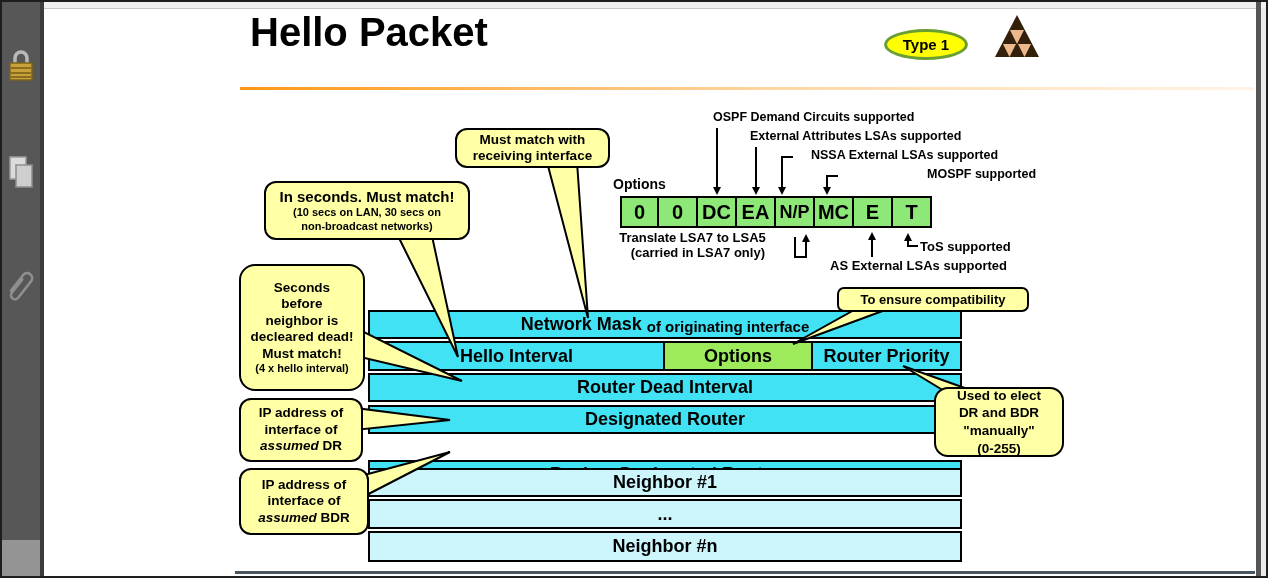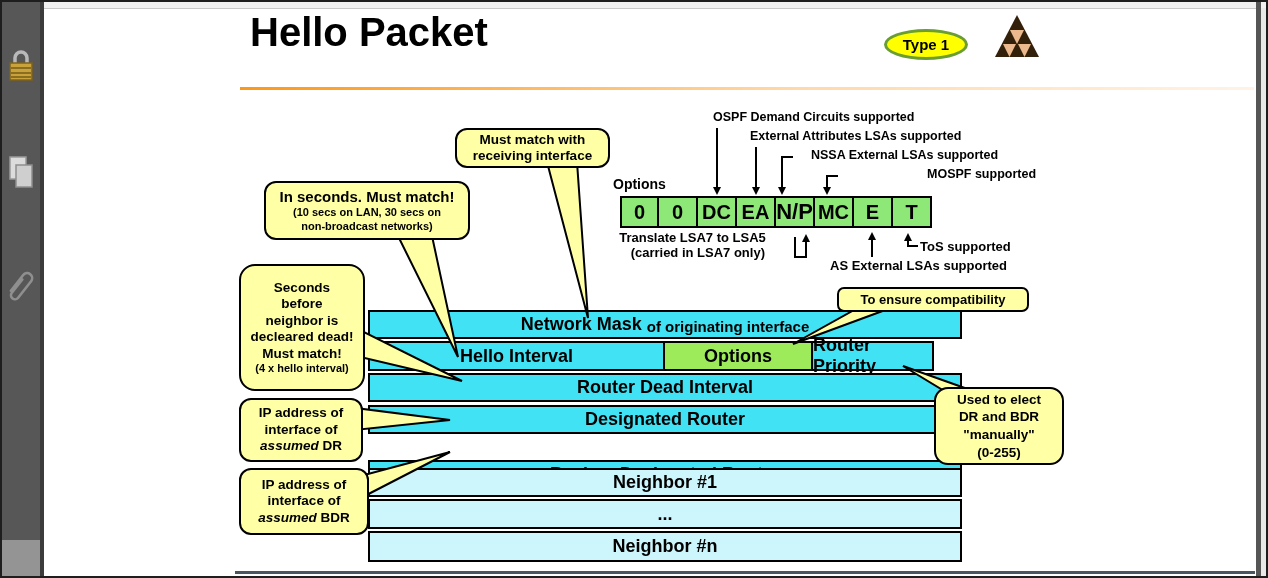--- a/index.html
+++ b/index.html
@@ -33,49 +33,49 @@
   .t1{left:713px;top:110px;} .t2{left:750px;top:129px;} .t3{left:795px;top:148px;margin-left:16px;} .t4{left:884px;top:167px;margin-left:43px;}
   .blabel{position:absolute;font-size:13px;font-weight:bold;white-space:nowrap;z-index:2;}
   .b-translate1{left:600px;top:230px;width:185px;text-align:center;}
   .b-translate2{left:580px;top:245px;width:185px;text-align:right;}
   .b-tos{left:920px;top:239px;}
   .b-ase{left:830px;top:258px;}
   .opt-row{position:absolute;left:620px;top:196px;display:flex;z-index:2;}
   .opt-cell{width:39px;height:32px;background:#8ee878;border:2px solid #000;box-sizing:border-box;
     display:flex;align-items:center;justify-content:center;font-size:20px;font-weight:bold;}
   .opt-cell + .opt-cell{border-left:none;}
-  .opt-cell.narrow{font-size:22px;}
+  .opt-cell.narrow{font-size:18px;}
 
   
   .prow{position:absolute;left:368px;width:594px;height:29px;border:2px solid #000;box-sizing:border-box;
     background:#41e2f4;display:flex;align-items:center;justify-content:center;
     font-size:18px;font-weight:bold;color:#000;z-index:2;}
   .prow.pale{background:#cdf5fc;}
   .prow .sub{font-size:15px;font-weight:bold;margin-left:5px;position:relative;top:2px;}
   .prow2{position:absolute;left:368px;width:594px;height:30px;display:flex;z-index:2;}
   .pcell{height:100%;border:2px solid #000;box-sizing:border-box;background:#41e2f4;
     display:flex;align-items:center;justify-content:center;font-size:18px;font-weight:bold;}
   .pcell.c1{width:297px;}
   .pcell.c2{width:146px;background:#9deb5b;border-left:none;border-right:none;}
-  .pcell.c3{width:123px;}
+  .pcell.c3{width:151px;}
 
   
   .callout{position:absolute;background:#ffffa6;border:2px solid #000;border-radius:12px;
     box-sizing:border-box;z-index:4;display:flex;flex-direction:column;align-items:center;justify-content:center;
     text-align:center;font-weight:bold;color:#000;}
   .co-line{line-height:1.22;font-size:13.5px;}
   .co-small{line-height:1.2;font-size:11px;}
   .co-receiving{left:455px;top:128px;width:155px;height:40px;}
   .co-seconds{left:264px;top:181px;width:206px;height:59px;}
   .co-dead{left:239px;top:264px;width:126px;height:127px;border-radius:16px;}
   .co-dr{left:239px;top:398px;width:124px;height:64px;}
   .co-bdr{left:239px;top:468px;width:130px;height:67px;}
   .co-ensure{left:837px;top:287px;width:192px;height:25px;border-radius:7px;}
   .co-ensure .co-line{font-size:13px;}
-  .co-elect{left:934px;top:387px;width:130px;height:78px;border-radius:14px;}
+  .co-elect{left:934px;top:387px;width:130px;height:70px;border-radius:14px;}
   .co-elect .co-line{font-size:13.5px;line-height:1.3;}
   .it{font-style:italic;}
 
   .overlay{position:absolute;left:0;top:0;width:1268px;height:578px;z-index:3;pointer-events:none;}
   .footer-rule{position:absolute;left:235px;top:571px;width:1020px;height:3px;background:#49555f;z-index:2;}
 </style>
 </head>
 <body>
 
 <div class="page"></div>

